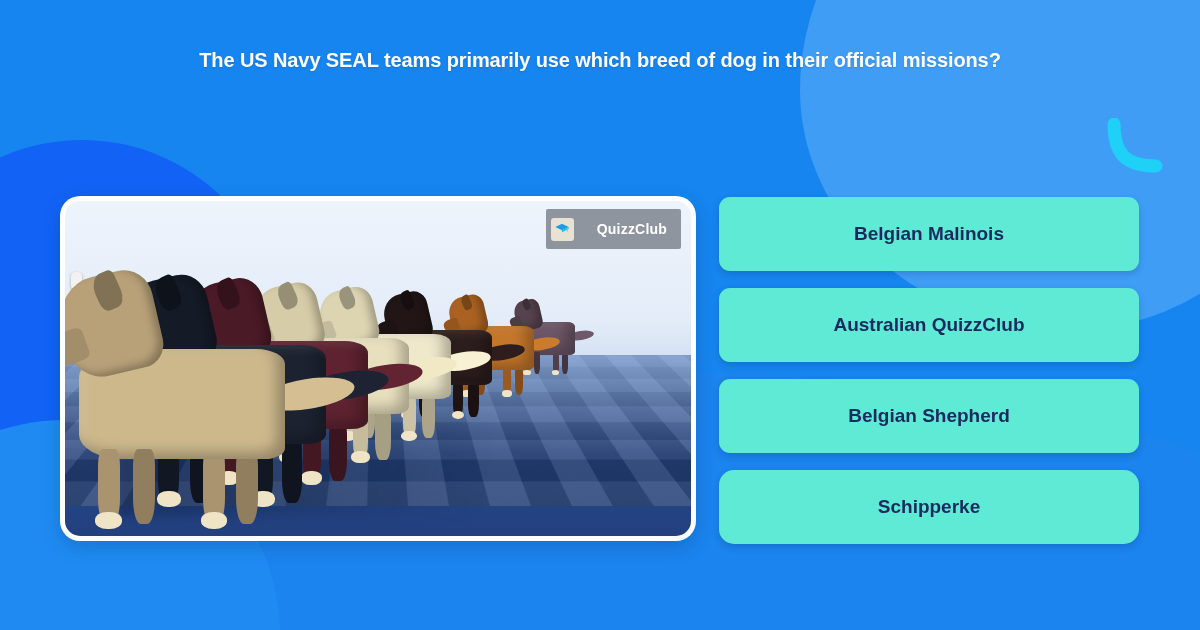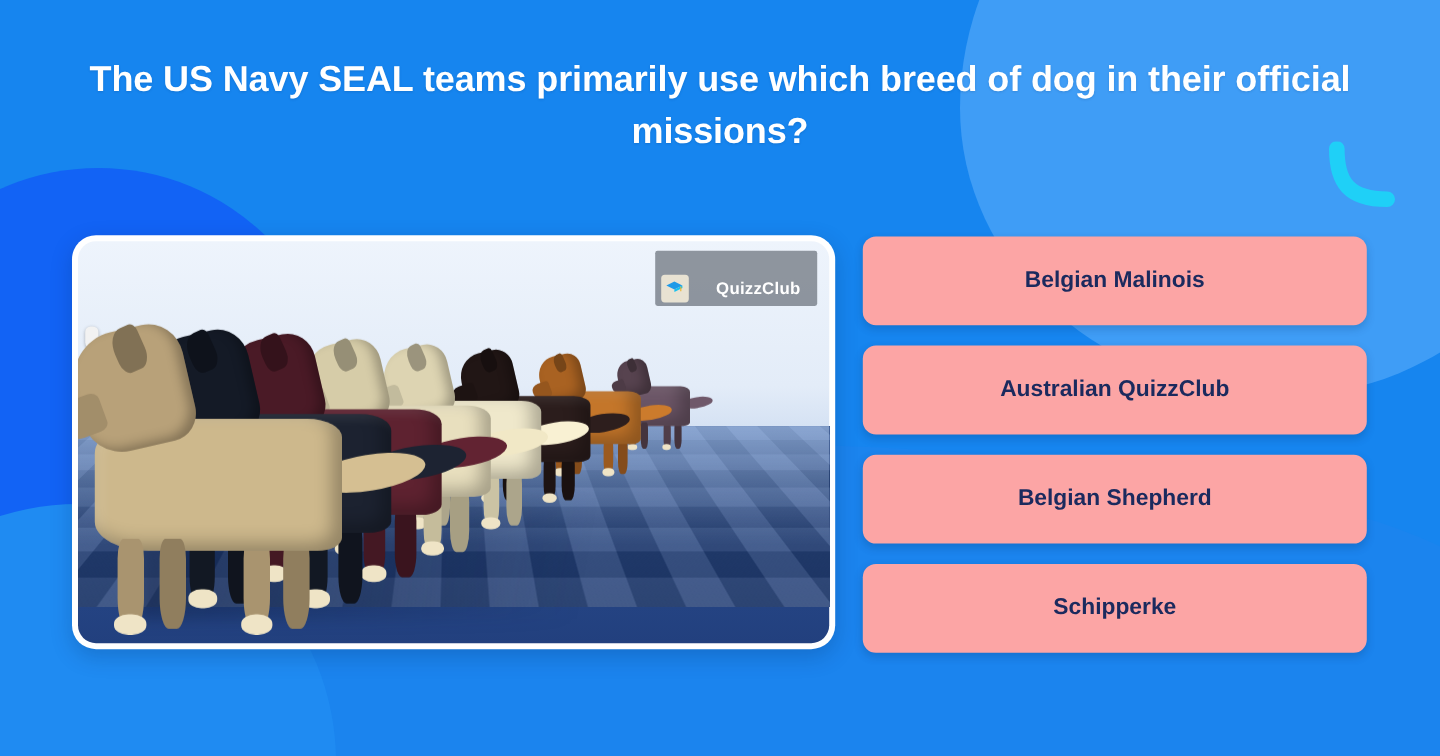--- a/index.html
+++ b/index.html
@@ -78,21 +78,21 @@
 
   
   .question {
     position: absolute;
     left: 50%;
     transform: translateX(-50%);
     top: 46px;
     width: 1110px;
     text-align: center;
     color: #ffffff;
-    font-size: 30px;
+    font-size: 20px;
     font-weight: bold;
     line-height: 1.42;
     letter-spacing: -0.1px;
     text-shadow: 0 1px 2px rgba(6,48,102,.18);
   }
 
   
   .image-card {
     position: absolute;
     left: 60px;
@@ -228,22 +228,22 @@
   .dog .paw.p2 { left: 59%; }
 
   
   .watermark {
     position: absolute;
     top: 8px;
     right: 10px;
     display: flex;
     align-items: center;
     gap: 23px;
-    height: 30px;
-    padding: 16px 14px 0 5px;
+    height: 40px;
+    padding: 0 14px 0 5px;
     background: rgba(105,112,122,.72);
     border-radius: 2px;
   }
   .wm-logo {
     width: 23px; height: 23px;
     background: #e8e2d2;
     border-radius: 3px;
     display: flex; align-items: center; justify-content: center;
   }
   .wm-text {
@@ -257,31 +257,31 @@
   .answers {
     position: absolute;
     left: 719px;
     top: 197px;
     width: 420px;
   }
   .answer {
     position: relative;
     height: 74px;
     margin-bottom: 17px;
-    background: #fca5a5;
+    background: #5eead4;
     border-radius: 11px;
     display: flex;
     align-items: center;
     justify-content: center;
     color: #1b2a5e;
     font-size: 19px;
     font-weight: bold;
     box-shadow: 0 3px 7px rgba(4,38,86,.20);
   }
-  .answer:last-child { margin-bottom: 0; }
+  .answer:last-child { margin-bottom: 0; border-radius: 15px; }
 
   .cursor-dot {
     position: absolute;
     left: 71px;
     top: 272px;
     width: 11px;
     height: 19px;
     border-radius: 5px 5px 6px 6px;
     background: #f2f2f2;
     box-shadow: 0 1px 3px rgba(0,0,0,.3);

